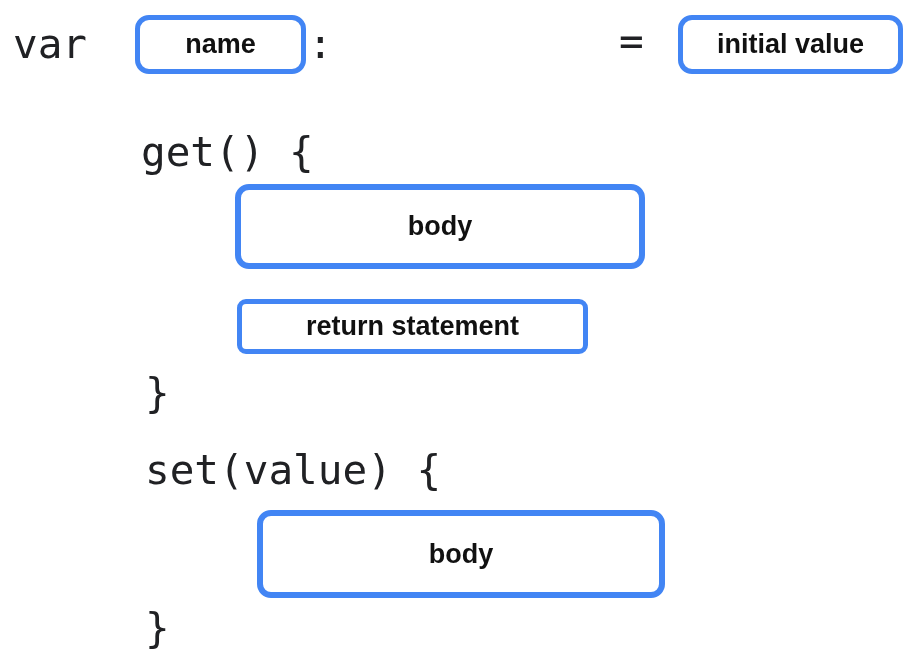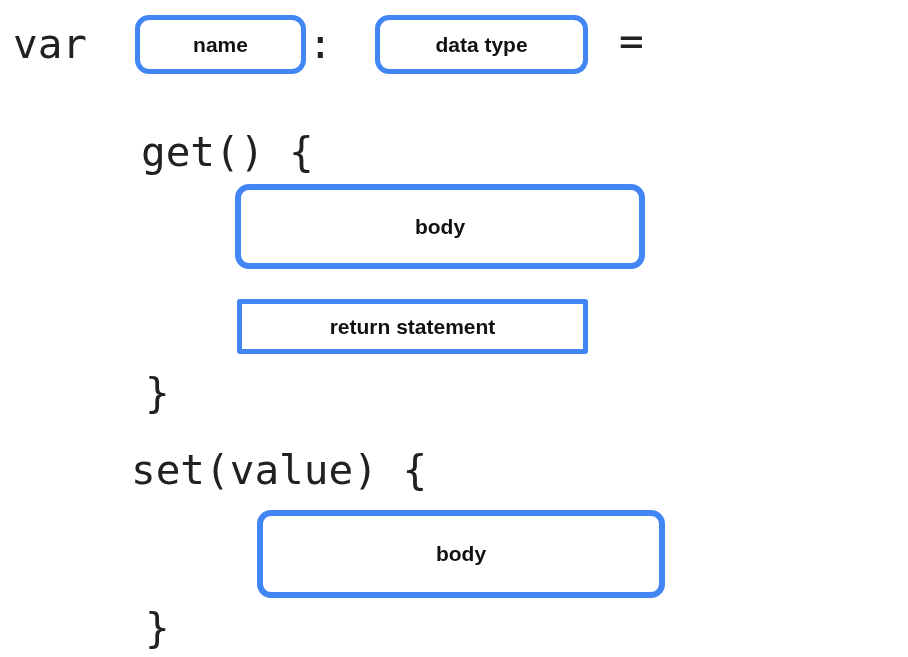--- a/index.html
+++ b/index.html
@@ -30,65 +30,65 @@
   .slot {
     position: absolute;
     background: #ffffff;
     border: 5px solid var(--box-border);
     border-radius: 14px;
     display: flex;
     align-items: center;
     justify-content: center;
     font-family: "Liberation Sans", "DejaVu Sans", sans-serif;
     font-weight: 700;
-    font-size: 21px;
+    font-size: 27px;
     color: var(--label-color);
     text-align: center;
   }
   .slot.thick { border-width: 6px; justify-content: center; }
-  .slot.square { border-radius: 3px; }
+  .slot.square { border-radius: 9px; }
 
   
   .kw-var        { left: 13px;  top: 23px; }
   .box-name      { left: 135px; top: 15px; width: 171px; height: 59px; }
   .sym-colon     { left: 308px; top: 23px; }
   .box-datatype  { left: 375px; top: 15px; width: 213px; height: 59px; }
   .sym-equals    { left: 619px; top: 20px; }
   .box-initial   { left: 678px; top: 15px; width: 225px; height: 59px; }
 
   
   .getter-open   { left: 141px; top: 131px; }
   .box-get-body  { left: 235px; top: 184px; width: 410px; height: 85px; }
   .box-return    { left: 237px; top: 299px; width: 351px; height: 55px; }
   .getter-close  { left: 145px; top: 372px; }
 
   
-  .setter-open   { left: 131px; top: 449px; }
+  .setter-open   { left: 145px; top: 449px; }
   .box-set-body  { left: 257px; top: 510px; width: 408px; height: 88px; }
   .setter-close  { left: 145px; top: 607px; }
 </style>
 </head>
 <body>
 
 <div class="canvas">
 
   <span class="code kw-var">var</span>
 
   <div class="slot box-name">
     <span>name</span>
   </div>
 
   <span class="code sym-colon">:</span>
 
-  <div class="slot box-datatype">
-    <span>data type</span>
-  </div>
 
   <span class="code sym-equals">=</span>
 
+  <div class="slot box-initial">
+    <span>initial value</span>
+  </div>
 
   <span class="code getter-open">get() {</span>
 
   <div class="slot thick box-get-body">
     <span>body</span>
   </div>
 
   <div class="slot square box-return">
     <span>return statement</span>
   </div>

